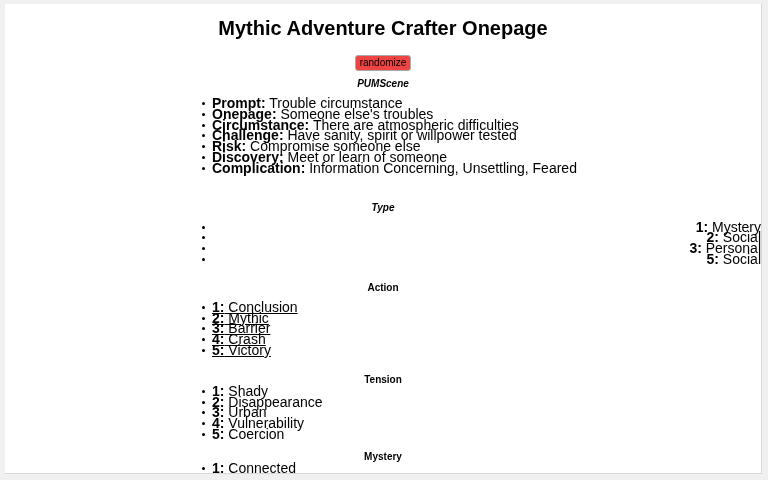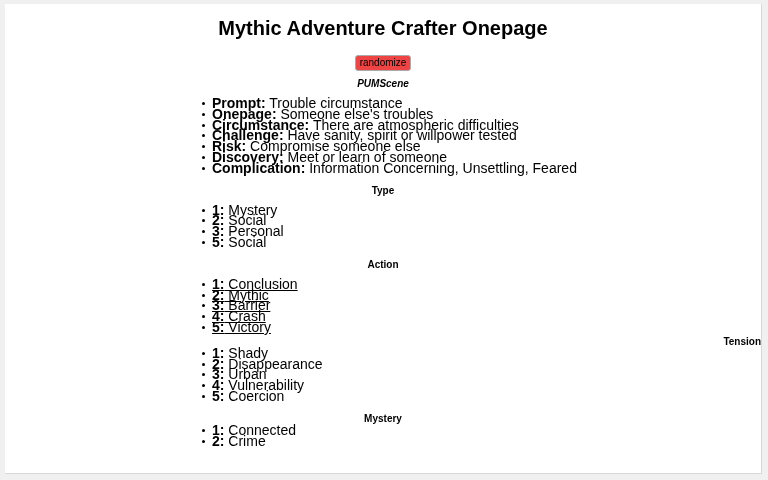--- a/index.html
+++ b/index.html
@@ -61,36 +61,36 @@
       <div class="section-title" style="margin-top: 10px; font-style: italic;">PUMScene</div>
       <ul style="margin-top: 8px;">
         <li><b>Prompt:</b><span> Trouble circumstance</span></li>
         <li><b>Onepage:</b><span> Someone else's troubles</span></li>
         <li><b>Circumstance:</b><span> There are atmospheric difficulties</span></li>
         <li><b>Challenge:</b><span> Have sanity, spirit or willpower tested</span></li>
         <li><b>Risk:</b><span> Compromise someone else</span></li>
         <li><b>Discovery:</b><span> Meet or learn of someone</span></li>
         <li><b>Complication:</b><span> Information Concerning, Unsettling, Feared</span></li>
       </ul>
-      <div class="section-title" style="margin-top: 11px;">Type</div>
-      <ul style="margin-top: 8px;">
+      <div class="section-title" style="margin-top: 28px; font-style: italic;">Type</div>
+      <ul style="margin-top: 8px; text-align: right;">
         <li><b>1:</b><span> Mystery</span></li>
         <li><b>2:</b><span> Social</span></li>
         <li><b>3:</b><span> Personal</span></li>
         <li><b>5:</b><span> Social</span></li>
       </ul>
-      <div class="section-title" style="margin-top: 11px;">Action</div>
+      <div class="section-title" style="margin-top: 17px;">Action</div>
       <ul style="margin-top: 8px; text-decoration: underline;">
         <li><b>1:</b><span> Conclusion</span></li>
         <li><b>2:</b><span> Mythic</span></li>
         <li><b>3:</b><span> Barrier</span></li>
         <li><b>4:</b><span> Crash</span></li>
         <li><b>5:</b><span> Victory</span></li>
       </ul>
-      <div class="section-title" style="margin-top: 3px; text-align: right;">Tension</div>
+      <div class="section-title" style="margin-top: 18px;">Tension</div>
       <ul style="">
         <li><b>1:</b><span> Shady</span></li>
         <li><b>2:</b><span> Disappearance</span></li>
         <li><b>3:</b><span> Urban</span></li>
         <li><b>4:</b><span> Vulnerability</span></li>
         <li><b>5:</b><span> Coercion</span></li>
       </ul>
       <div class="section-title" style="margin-top: 11px;">Mystery</div>
       <ul style="margin-top: 0;">
         <li><b>1:</b><span> Connected</span></li>

